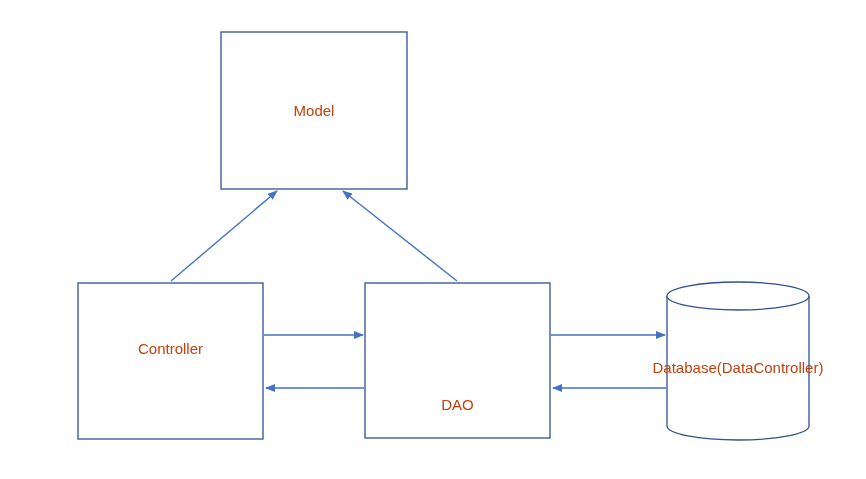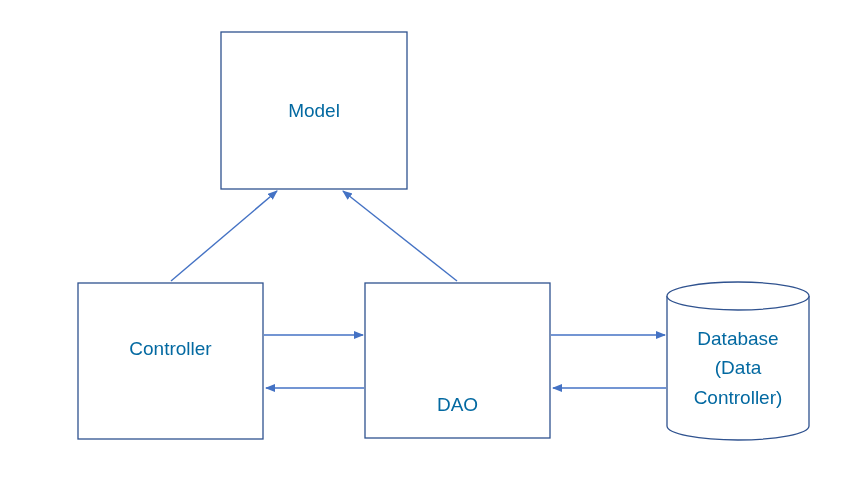--- a/index.html
+++ b/index.html
@@ -19,29 +19,29 @@
     position: absolute;
     left: 0;
     top: 0;
   }
   .node-label {
     position: absolute;
     display: flex;
     align-items: center;
     justify-content: center;
     text-align: center;
-    font-size: 19px;
-    color: #0369a1;
+    font-size: 15px;
+    color: #c2410c;
     line-height: 1.55;
     pointer-events: none;
   }
   .lbl-model       { left: 221px; top: 32px;  width: 186px; height: 157px; }
   .lbl-controller  { left: 78px;  top: 283px; width: 185px; height: 132px; }
   .lbl-dao         { left: 365px; top: 283px; width: 185px; height: 155px; margin-top: 44px; }
-  .lbl-database    { left: 667px; top: 302px; width: 142px; height: 132px; flex-direction: column; }
+  .lbl-database    { left: 667px; top: 302px; width: 142px; height: 132px; flex-direction: row; }
   .lbl-database span { display: block; }
 </style>
 </head>
 <body>
 
 <div class="canvas">
 
   <svg width="866" height="479" viewBox="0 0 866 479">
     <defs>
       <marker id="arrowhead" markerUnits="userSpaceOnUse" markerWidth="12" markerHeight="10" refX="9" refY="4" orient="auto">

